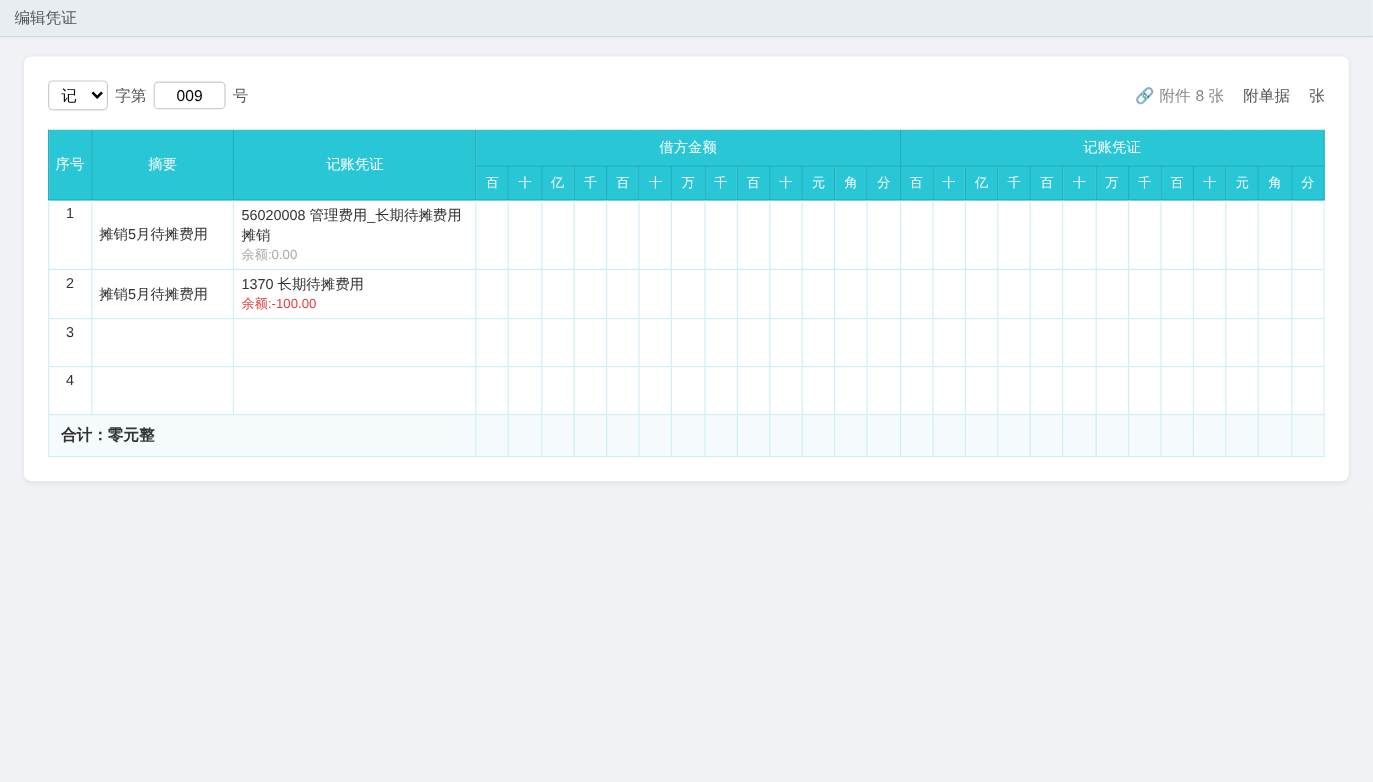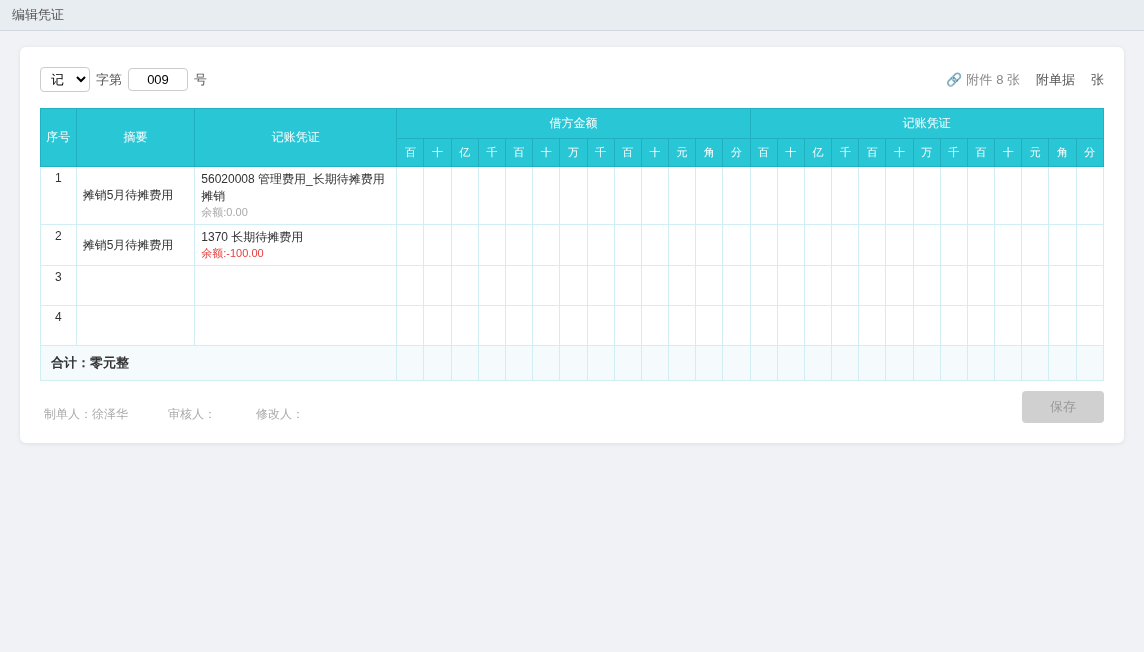--- a/index.html
+++ b/index.html
@@ -461,29 +461,15 @@
               <td class="money-cell"></td>
               <td class="money-cell"></td>
               <td class="money-cell"></td>
               <td class="money-cell"></td>
               <td class="money-cell"></td>
             </tr>
           </tfoot>
         </table>
       </div>
 
-      <div style="margin-top: 14px; display: flex; align-items: center; justify-content: space-between;">
-        <div class="footer-row">
-          <span>
-            <span>制单人：</span><span>徐泽华</span>
-          </span>
-          <span>
-            <span>审核人：</span><span></span>
-          </span>
-          <span>
-            <span>修改人：</span><span></span>
-          </span>
-        </div>
-        <button class="save-btn">保存</button>
-      </div>
     </div>
   </div>
 </div>
 
 </body></html>

